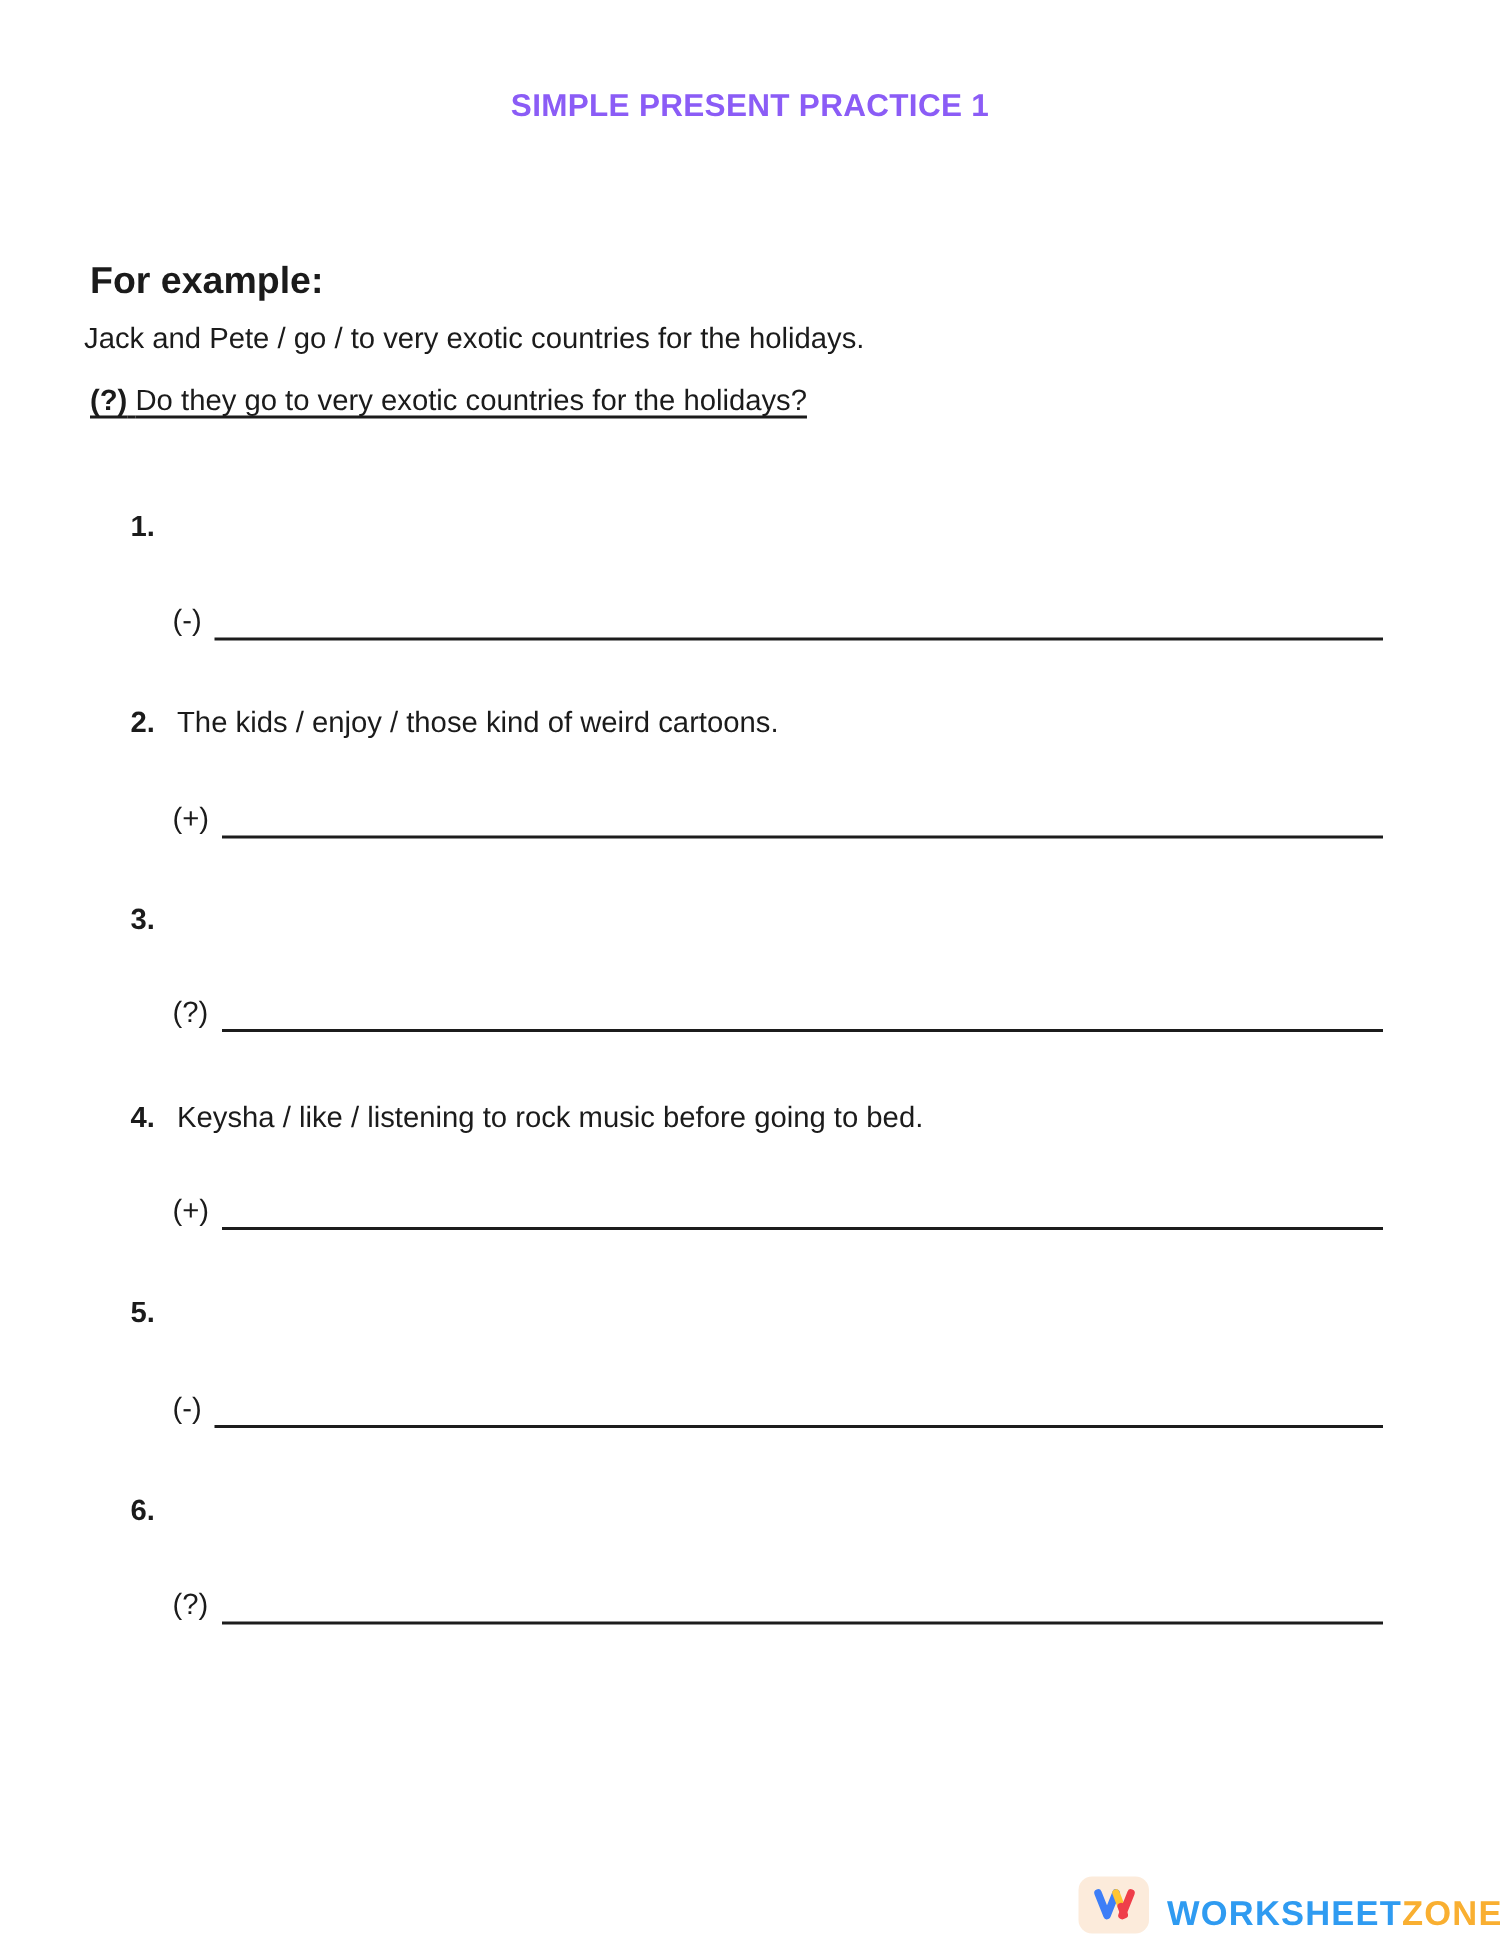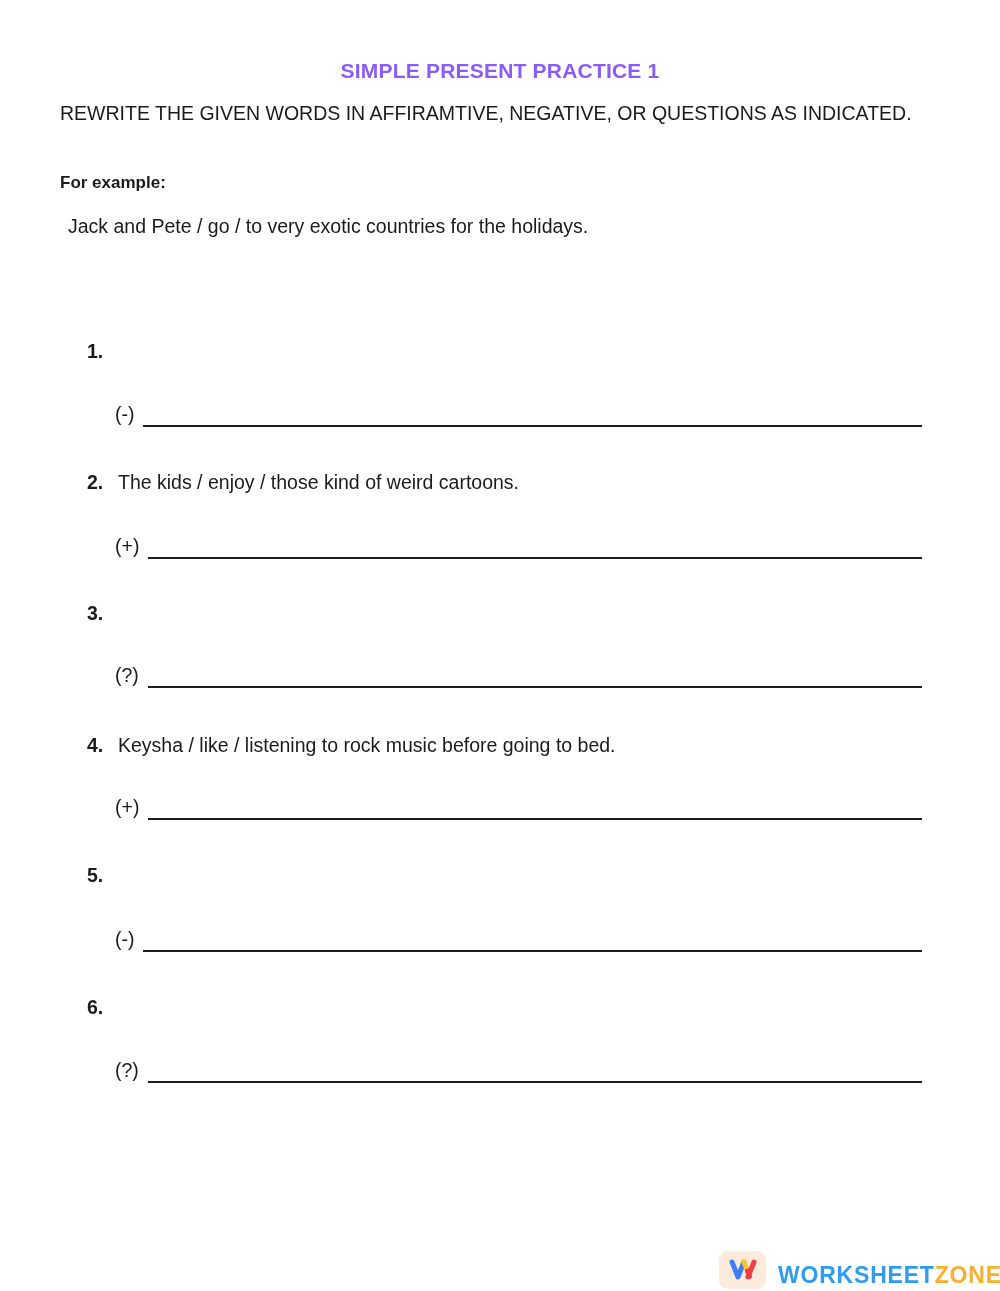--- a/index.html
+++ b/index.html
@@ -32,27 +32,27 @@
     left: 60px;
     width: 868px;
     font-size: 19.5px;
     line-height: 42px;
     color: #1b1b1b;
   }
   .example-label {
     position: absolute;
     top: 173px;
     left: 60px;
-    font-size: 17px;
+    font-size: 25px;
     font-weight: bold;
   }
   .example-prompt {
     position: absolute;
     top: 215px;
-    left: 68px;
+    left: 56px;
     font-size: 19.5px;
   }
   .example-answer {
     position: absolute;
     top: 256px;
     left: 60px;
     font-size: 19.5px;
     text-decoration: underline;
     text-underline-offset: 4px;
     text-decoration-thickness: 1.5px;
@@ -125,26 +125,26 @@
   .brand-primary { color: #2f9bf1; }
   .brand-secondary { color: #f9af31; }
 </style>
 </head>
 <body>
 
 <div class="page">
 
   <div class="title">SIMPLE PRESENT PRACTICE 1</div>
 
-  <div class="instructions">REWRITE THE GIVEN WORDS IN AFFIRAMTIVE, NEGATIVE, OR QUESTIONS AS INDICATED.</div>
 
   <div class="example-label">For example:</div>
 
   <div class="example-prompt">Jack and Pete / go / to very exotic countries for the holidays.</div>
 
+  <div class="example-answer"><span class="prefix">(?)</span><span>&nbsp;</span><span>Do they go to very exotic countries for the holidays?</span></div>
 
   <div class="q q1">
     <span class="num">1.</span>
   </div>
   <div class="ans a1">
     <span class="prefix">(-)</span>
     <span class="blank"></span>
   </div>
 
   <div class="q q2">

